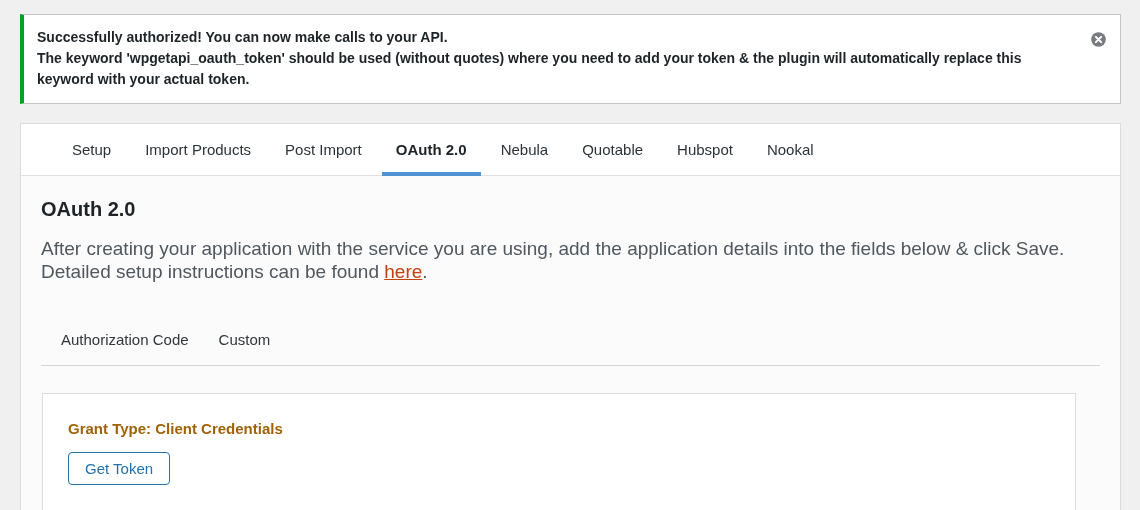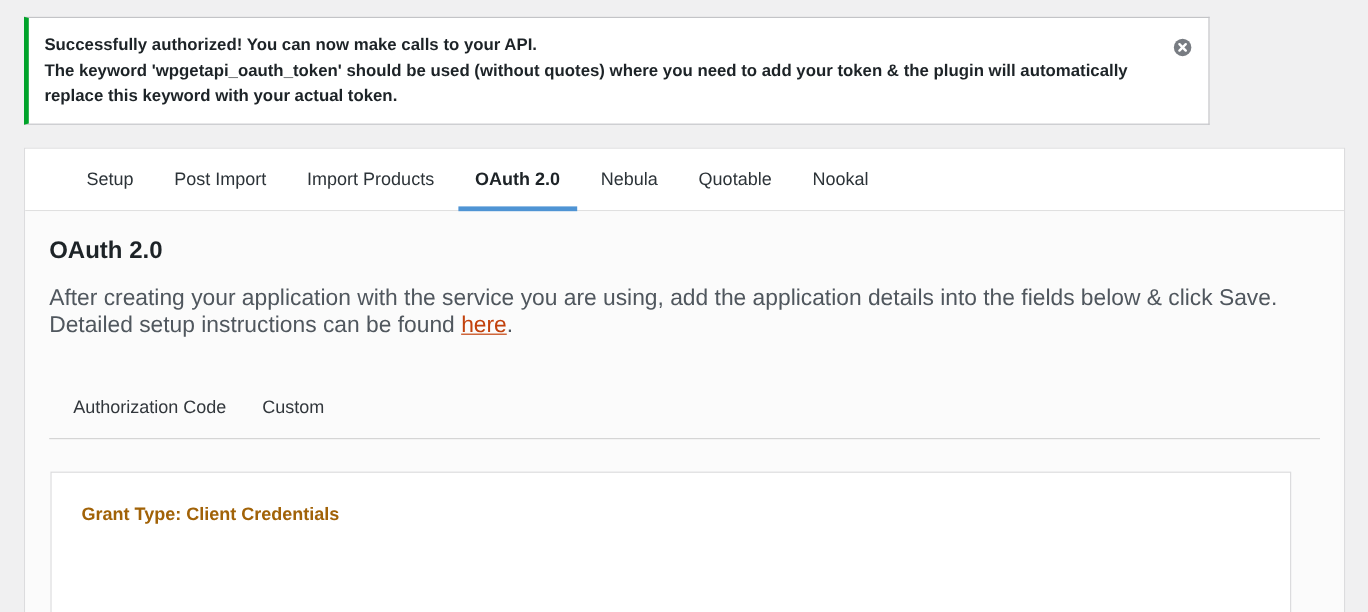--- a/index.html
+++ b/index.html
@@ -8,21 +8,21 @@
     width: 1140px; height: 510px;
     background: #f0f0f1;
     font-family: "Liberation Sans", sans-serif;
     position: relative;
     overflow: hidden;
     color: #1d2327;
   }
 
   
   .notice {
-    position: absolute; left: 20px; top: 14px; width: 988px;
+    position: absolute; left: 20px; top: 14px; width: 1101px;
     background: #fff;
     border: 1px solid #c3c4c7;
     border-left: 4px solid #00a32a;
     padding: 12px 48px 13px 13px;
   }
   .notice-text {
     margin: 0;
     font-size: 14px; font-weight: 700; line-height: 21px; color: #1d2327;
   }
   .notice-dismiss {
@@ -136,39 +136,41 @@
         <path d="M6.9 6.9 L13.1 13.1 M13.1 6.9 L6.9 13.1" stroke="#ffffff" stroke-width="2.4" stroke-linecap="round"></path>
       </svg>
     </span>
   </button>
 </div>
 
 <div class="card">
 
   <div class="tabs-nav">
     <div class="tab">Setup</div>
+    <div class="tab">Import Products</div>
     <div class="tab">Post Import</div>
-    <div class="tab">Import Products</div>
     <div class="tab active">OAuth 2.0</div>
     <div class="tab">Nebula</div>
     <div class="tab">Quotable</div>
+    <div class="tab">Hubspot</div>
     <div class="tab">Nookal</div>
   </div>
 
   <div class="panel">
     <h2 class="panel-title">OAuth 2.0</h2>
 
     <p class="panel-desc">
       <span>After creating your application with the service you are using, add the application details into the fields below &amp; click Save.</span><br>
       <span>Detailed setup instructions can be found </span><a>here</a><span>.</span>
     </p>
 
     <div class="subtabs">
       <div class="subtab">Authorization Code</div>
       <div class="subtab">Custom</div>
     </div>
 
     <div class="grant-box">
       <h4 class="grant-heading">Grant Type: Client Credentials</h4>
+      <button class="get-token-btn">Get Token</button>
     </div>
   </div>
 
 </div>
 
 </body></html>

